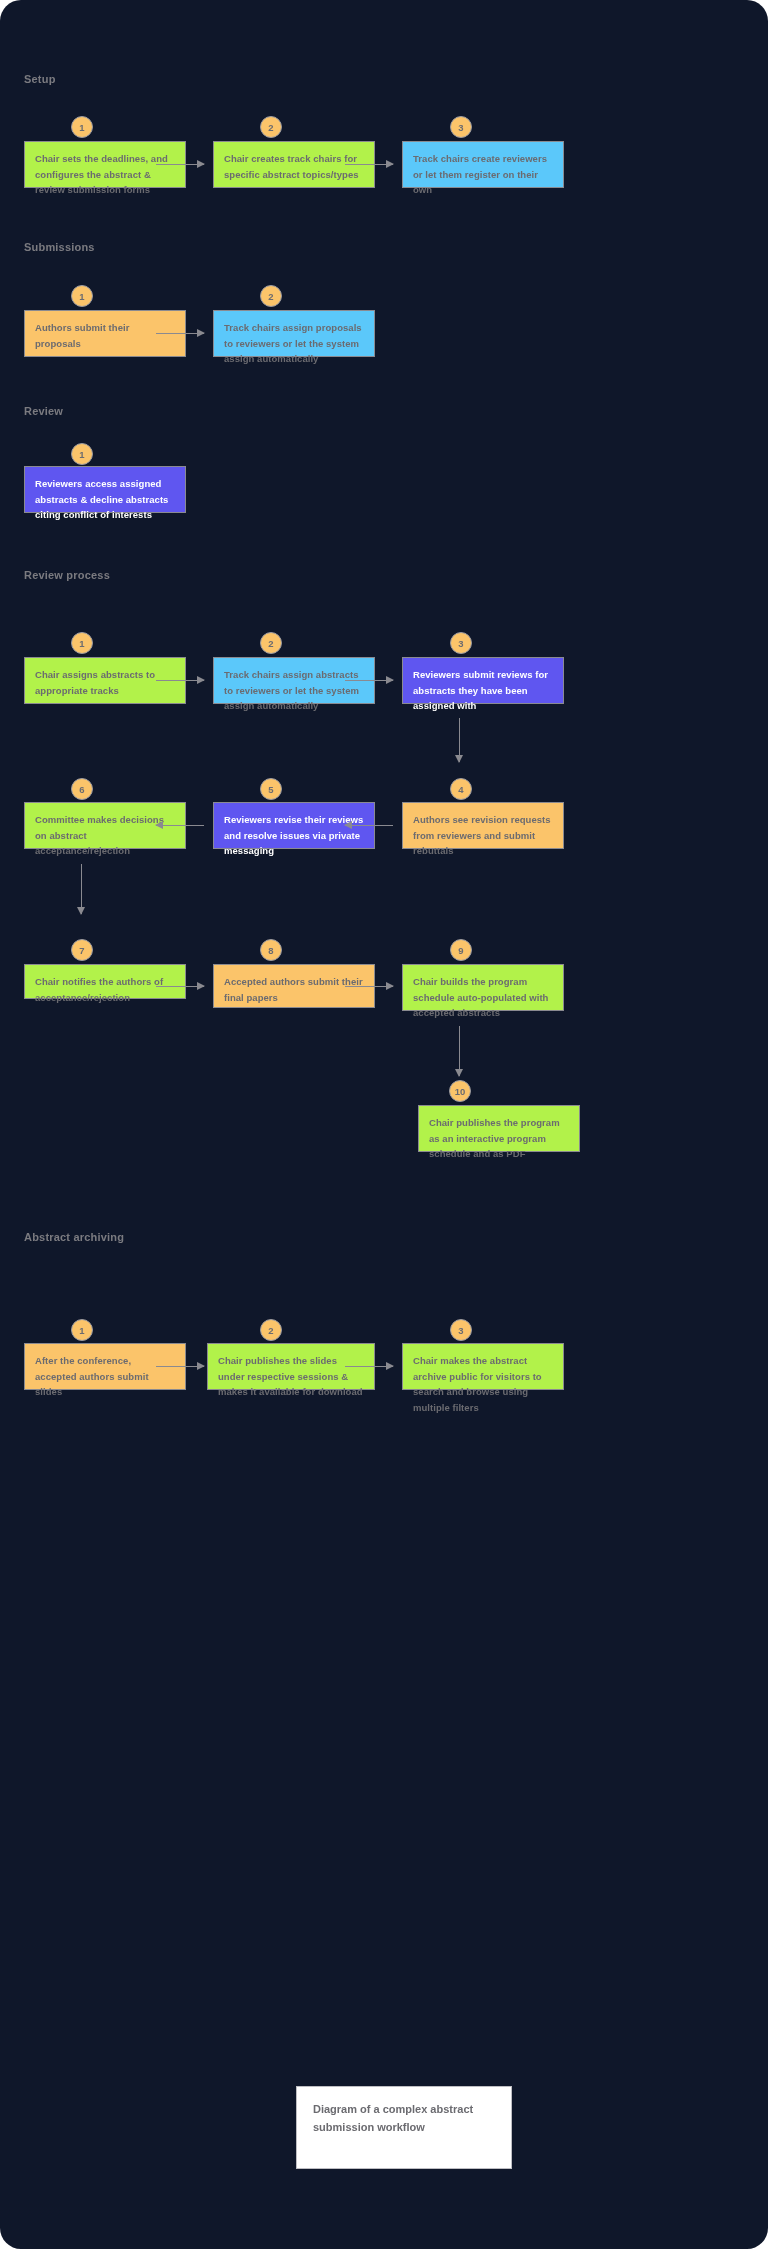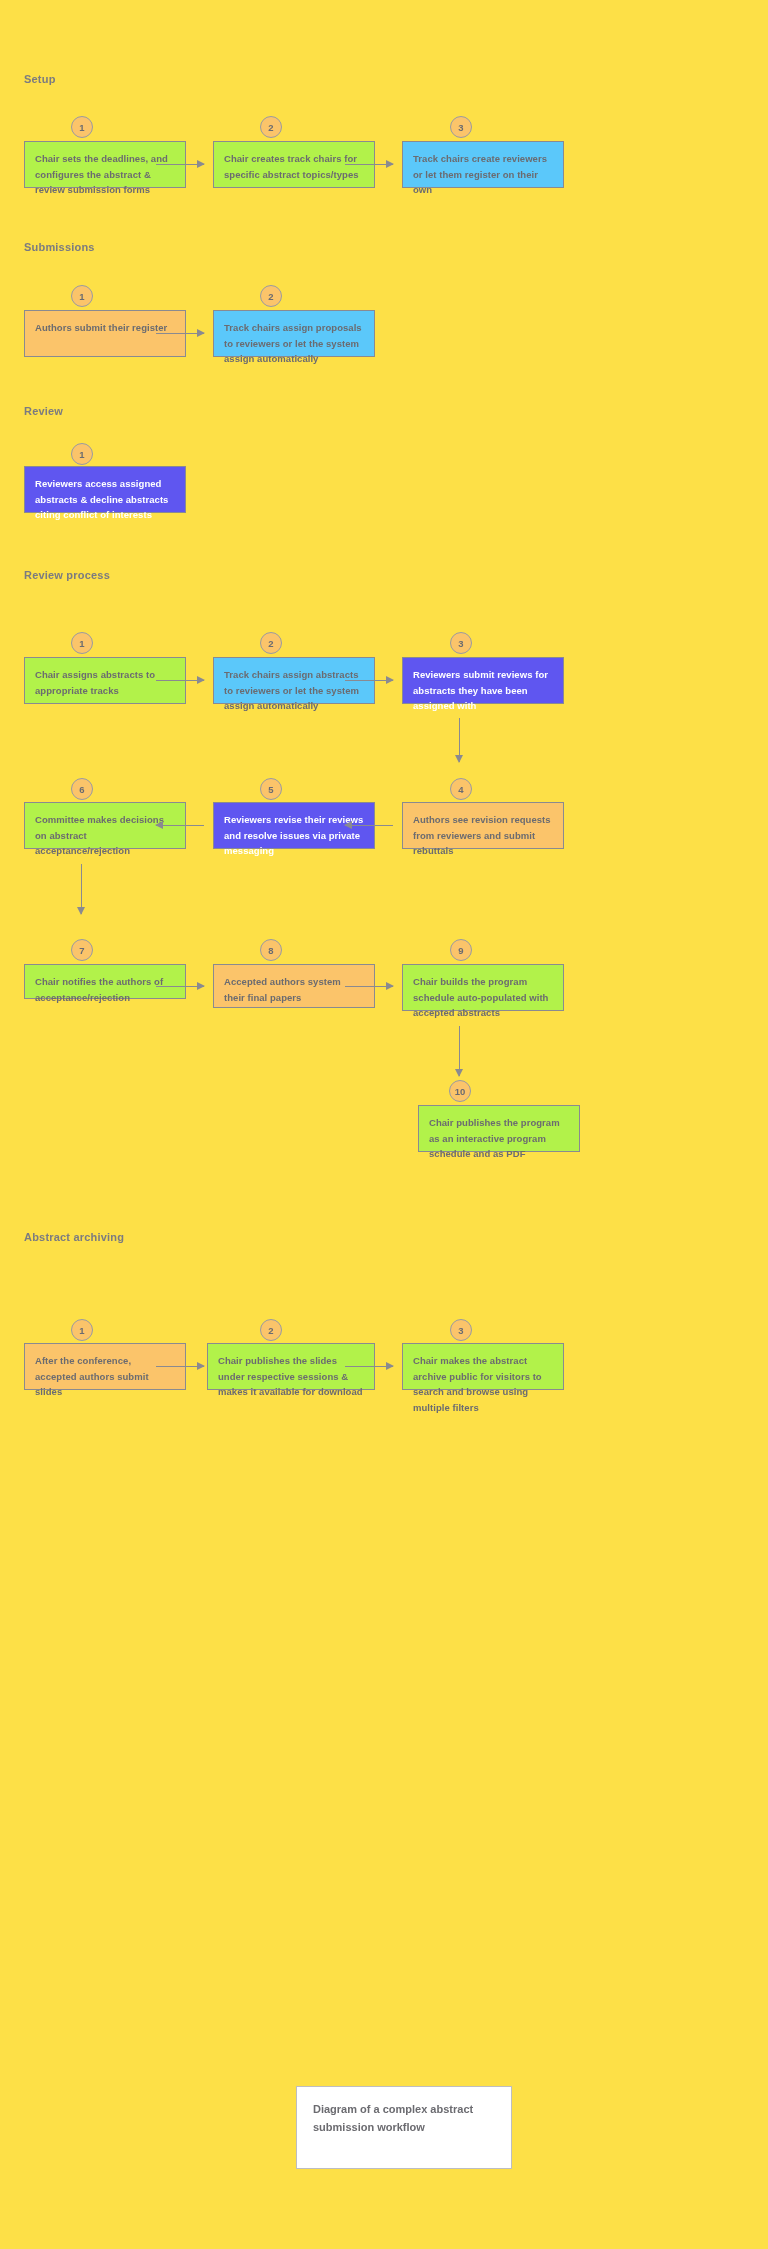--- a/index.html
+++ b/index.html
@@ -5,22 +5,23 @@
   * { box-sizing: border-box; }
   html, body {
     margin: 0; padding: 0;
     background: #ffffff;
     font-family: "Liberation Sans", sans-serif;
   }
   #page {
     position: relative;
     width: 768px;
     height: 2249px;
-    background: #fde047;
+    background: #0f172a;
     overflow: hidden;
+    border-radius: 21px;
   }
 
   .section-label {
     position: absolute;
     font-size: 11px;
     font-weight: 700;
     color: #7b7b80;
     letter-spacing: 0.2px;
     white-space: nowrap;
   }
@@ -135,21 +136,21 @@
     <div class="shaft"></div>
       <div class="head"></div>
   </div>
 
   <div class="badge" style="left:450px; top:116px;">3</div>
   <div class="node blue" style="left:402px; top:141px; height:47px;">Track chairs create reviewers or let them register on their own</div>
 
   <div class="section-label" style="left:24px; top:241px;">Submissions</div>
 
   <div class="badge" style="left:71px; top:285px;">1</div>
-  <div class="node orange" style="left:24px; top:310px; height:47px;">Authors submit their register</div>
+  <div class="node orange" style="left:24px; top:310px; height:47px;">Authors submit their proposals</div>
 
   <div class="arrow-h right" style="left:156px; top:329px; width:48px;">
     <div class="shaft"></div>
       <div class="head"></div>
   </div>
 
   <div class="badge" style="left:260px; top:285px;">2</div>
   <div class="node blue" style="left:213px; top:310px; height:47px;">Track chairs assign proposals to reviewers or let the system assign automatically</div>
 
   <div class="section-label" style="left:24px; top:405px;">Review</div>
@@ -209,21 +210,21 @@
 
   <div class="badge" style="left:71px; top:939px;">7</div>
   <div class="node green" style="left:24px; top:964px; height:35px;">Chair notifies the authors of acceptance/rejection</div>
 
   <div class="arrow-h right" style="left:156px; top:982px; width:48px;">
     <div class="shaft"></div>
       <div class="head"></div>
   </div>
 
   <div class="badge" style="left:260px; top:939px;">8</div>
-  <div class="node orange" style="left:213px; top:964px; height:44px;">Accepted authors system their final papers</div>
+  <div class="node orange" style="left:213px; top:964px; height:44px;">Accepted authors submit their final papers</div>
 
   <div class="arrow-h right" style="left:345px; top:982px; width:48px;">
     <div class="shaft"></div>
       <div class="head"></div>
   </div>
 
   <div class="badge" style="left:450px; top:939px;">9</div>
   <div class="node green" style="left:402px; top:964px; height:47px;">Chair builds the program schedule auto-populated with accepted abstracts</div>
 
   <div class="arrow-v" style="left:455px; top:1026px; height:50px;">

